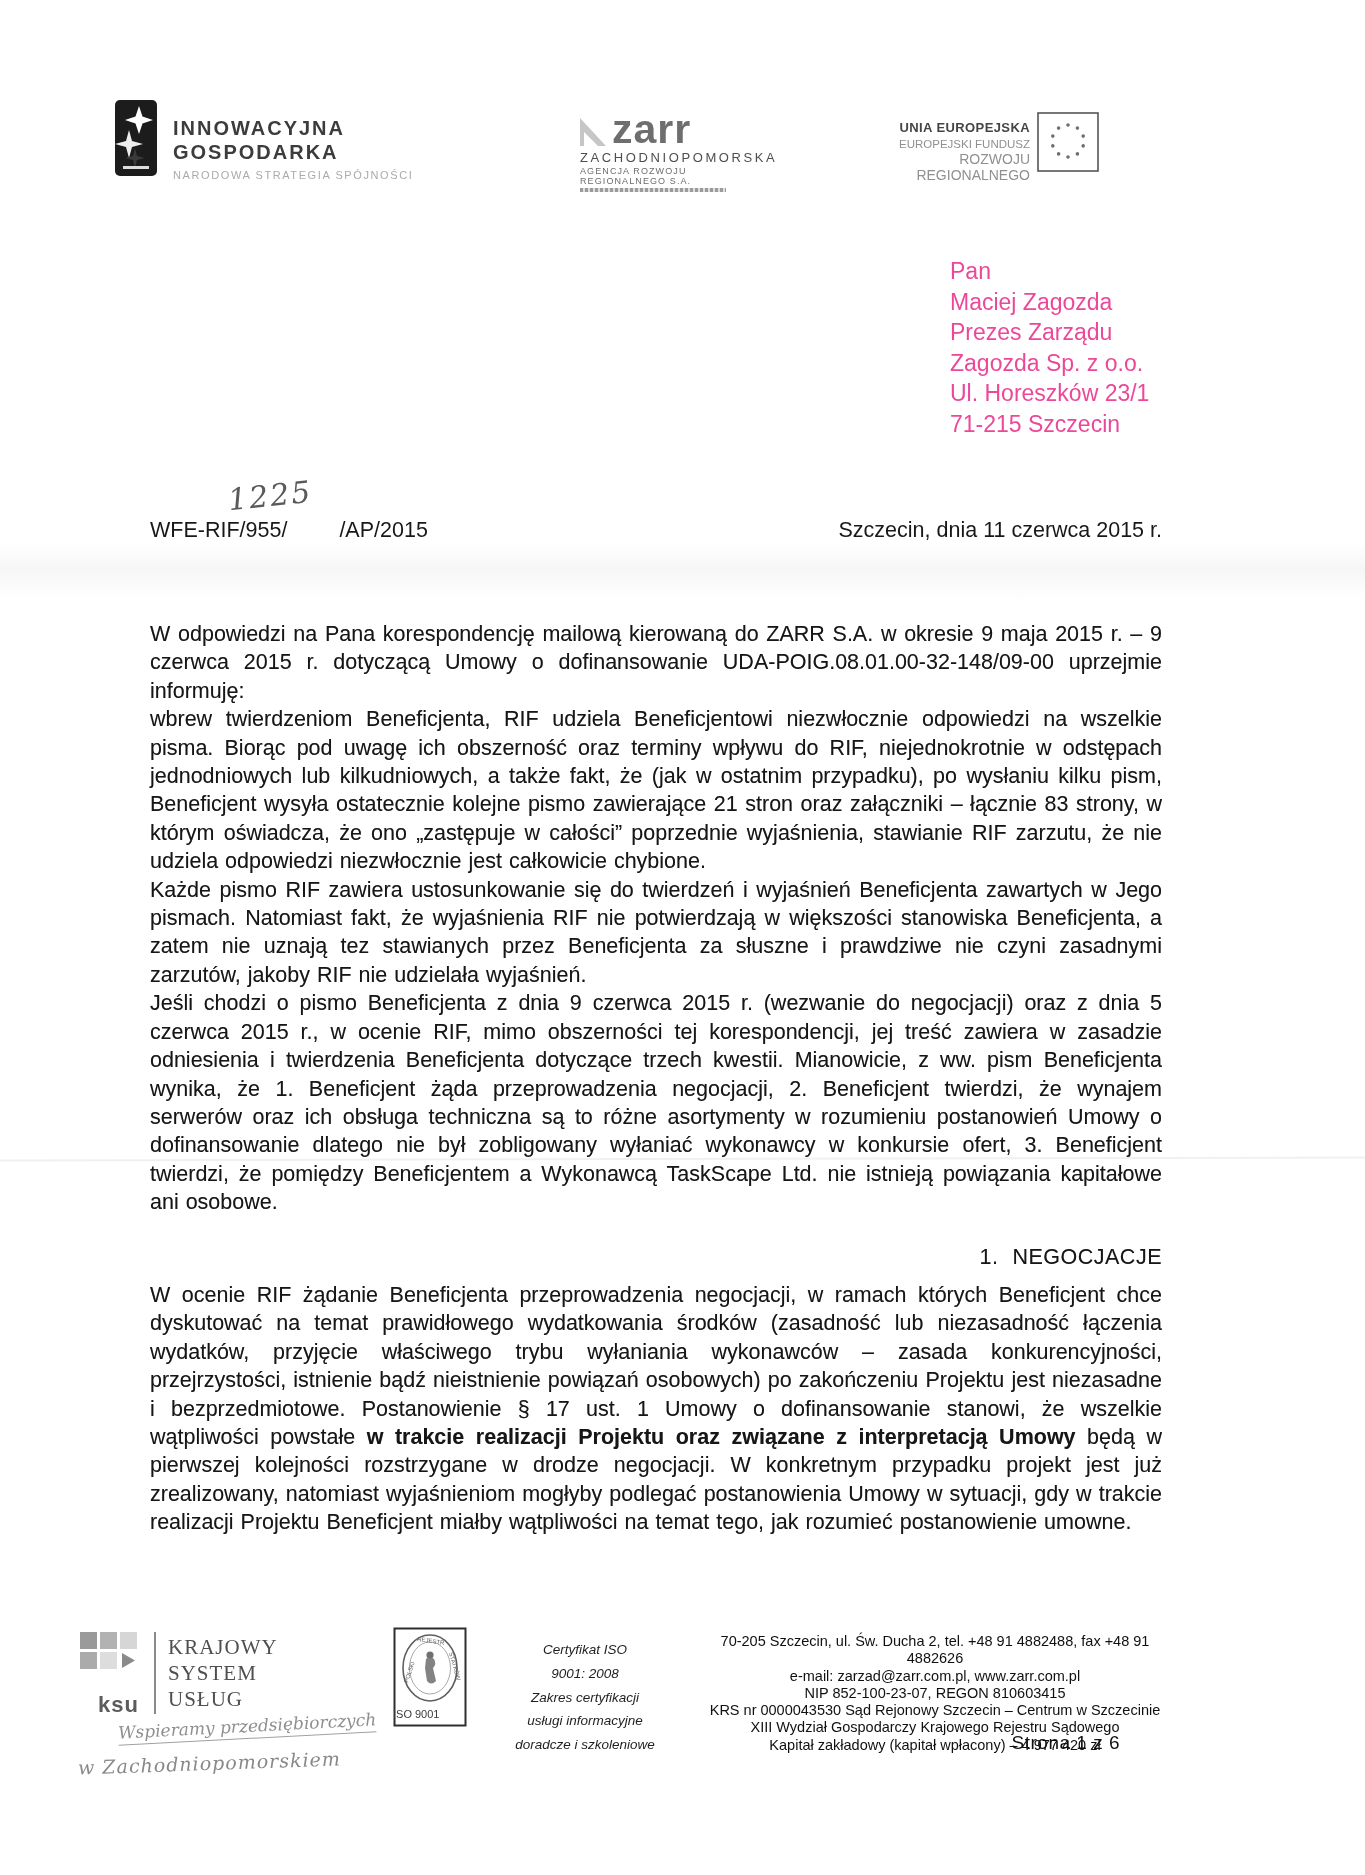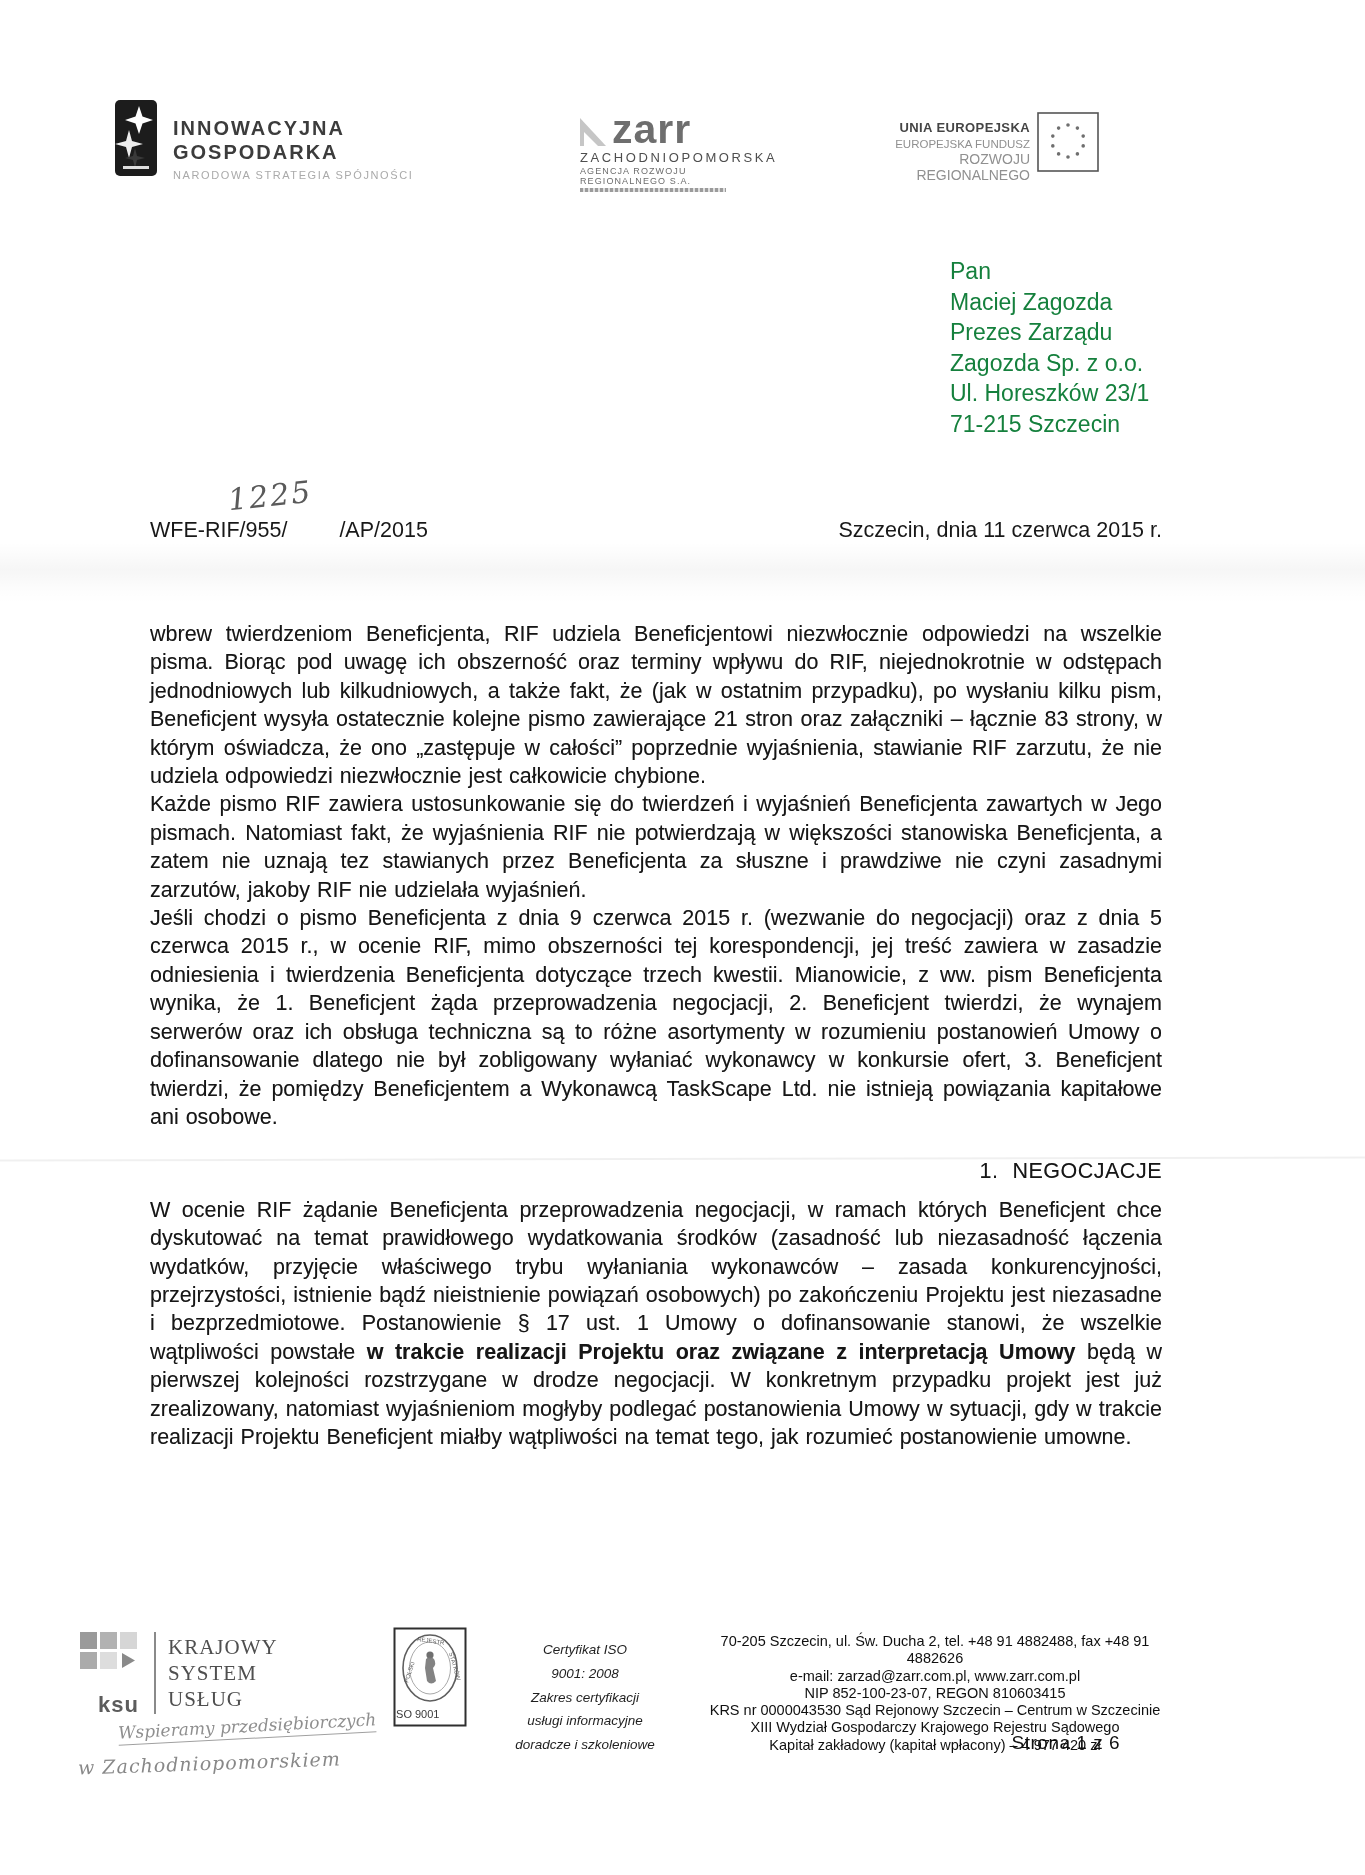--- a/index.html
+++ b/index.html
@@ -23,21 +23,21 @@
   .zarr-bar{height:4px; margin-top:2px; width:146px;
     background:repeating-linear-gradient(90deg,#9b9b9b 0 3px,#dedede 3px 5px);}
 
   .eu-block{left:890px; top:120px; width:140px; text-align:right;}
   .eu-l1{font-size:13px; font-weight:700; color:#454545; letter-spacing:.4px;}
   .eu-l2{font-size:11.5px; color:#909090; margin-top:3px;}
   .eu-l3{font-size:14px; color:#909090; margin-top:1px;}
   .eu-flag{left:1037px; top:112px;}
 
   
-  .recipient{left:950px; top:256px; font-size:23px; line-height:30.5px; color:#15803d;}
+  .recipient{left:950px; top:256px; font-size:23px; line-height:30.5px; color:#ec4899;}
 
   
   .ref-row{left:150px; top:518px; width:1012px; display:flex; justify-content:space-between;
     font-size:21.5px; color:#181818;}
   .ref-gap{display:inline-block; width:52px;}
   .handwritten-no{left:228px; top:478px; font-family:"DejaVu Serif", serif; font-style:italic;
     font-size:30px; color:#5a5a5a; transform:rotate(-6deg); letter-spacing:2px;}
 
   .scan-band{left:0; top:542px; width:1365px; height:62px;
     background:linear-gradient(180deg, rgba(0,0,0,0) 0%, rgba(0,0,0,0.035) 45%, rgba(0,0,0,0.012) 75%, rgba(0,0,0,0) 100%);}
@@ -100,21 +100,21 @@
       </svg>
       <span class="zarr-word">zarr</span>
     </div>
     <div class="zarr-org1">ZACHODNIOPOMORSKA</div>
     <div class="zarr-org2">AGENCJA ROZWOJU REGIONALNEGO S.A.</div>
     <div class="zarr-bar"></div>
   </div>
 
   <div class="abs eu-block">
     <div class="eu-l1">UNIA EUROPEJSKA</div>
-    <div class="eu-l2">EUROPEJSKA FUNDUSZ</div>
+    <div class="eu-l2">EUROPEJSKI FUNDUSZ</div>
     <div class="eu-l3">ROZWOJU REGIONALNEGO</div>
   </div>
   <svg class="abs eu-flag" width="62" height="60" viewBox="0 0 62 60">
     <rect x="1" y="1" width="60" height="58" fill="#ffffff" stroke="#555555" stroke-width="1.6"></rect>
     <g fill="#6f6f6f">
       <circle cx="31" cy="13" r="1.8"></circle>
         <circle cx="40.4" cy="16.1" r="1.8"></circle>
         <circle cx="46.2" cy="24.1" r="1.8"></circle>
       <circle cx="46.2" cy="33.9" r="1.8"></circle>
         <circle cx="40.4" cy="41.9" r="1.8"></circle>
@@ -140,20 +140,21 @@
     <div>
       <span>WFE-RIF/955/</span><span class="ref-gap"></span><span>/AP/2015</span>
     </div>
     <div>Szczecin, dnia  11 czerwca 2015 r.</div>
   </div>
 
   <div class="abs scan-band"></div>
   <div class="abs fold-line"></div>
 
   <main class="abs letter-body">
+    <p>W odpowiedzi na Pana korespondencję mailową kierowaną do ZARR S.A. w okresie 9 maja 2015 r. – 9 czerwca 2015 r. dotyczącą Umowy o dofinansowanie UDA-POIG.08.01.00-32-148/09-00 uprzejmie informuję:</p>
     <p>wbrew twierdzeniom Beneficjenta, RIF udziela Beneficjentowi niezwłocznie odpowiedzi na wszelkie pisma. Biorąc pod uwagę ich obszerność oraz terminy wpływu do RIF, niejednokrotnie w odstępach jednodniowych lub kilkudniowych, a także fakt, że (jak w ostatnim przypadku), po wysłaniu kilku pism, Beneficjent wysyła ostatecznie kolejne pismo zawierające 21 stron oraz załączniki – łącznie 83 strony, w którym oświadcza, że ono „zastępuje w całości” poprzednie wyjaśnienia, stawianie RIF zarzutu, że nie udziela odpowiedzi niezwłocznie jest całkowicie chybione.</p>
     <p>Każde pismo RIF zawiera ustosunkowanie się do twierdzeń i wyjaśnień Beneficjenta zawartych w Jego pismach. Natomiast fakt, że wyjaśnienia RIF nie potwierdzają w większości stanowiska Beneficjenta, a zatem nie uznają tez stawianych przez Beneficjenta za słuszne i prawdziwe nie czyni zasadnymi zarzutów, jakoby RIF nie udzielała wyjaśnień.</p>
     <p>Jeśli chodzi o pismo Beneficjenta z dnia 9 czerwca 2015 r. (wezwanie do negocjacji) oraz z dnia 5 czerwca 2015 r., w ocenie RIF, mimo obszerności tej korespondencji, jej treść zawiera w zasadzie odniesienia i twierdzenia Beneficjenta dotyczące trzech kwestii. Mianowicie, z ww. pism Beneficjenta wynika, że 1. Beneficjent żąda przeprowadzenia negocjacji, 2. Beneficjent twierdzi, że wynajem serwerów oraz ich obsługa techniczna są to różne asortymenty w rozumieniu postanowień Umowy o dofinansowanie dlatego nie był zobligowany wyłaniać wykonawcy w konkursie ofert, 3. Beneficjent twierdzi, że pomiędzy Beneficjentem a Wykonawcą TaskScape Ltd. nie istnieją powiązania kapitałowe ani osobowe.</p>
     <div class="section-heading">
       <span class="num">1.</span><span>NEGOCJACJE</span>
     </div>
     <p><span>W ocenie RIF żądanie Beneficjenta przeprowadzenia negocjacji, w ramach których Beneficjent chce dyskutować na temat prawidłowego wydatkowania środków (zasadność lub niezasadność łączenia wydatków, przyjęcie właściwego trybu wyłaniania wykonawców – zasada konkurencyjności, przejrzystości, istnienie bądź nieistnienie powiązań osobowych) po zakończeniu Projektu jest niezasadne i bezprzedmiotowe. Postanowienie § 17 ust. 1 Umowy o dofinansowanie stanowi, że wszelkie wątpliwości powstałe </span><b>w trakcie realizacji Projektu oraz związane z interpretacją Umowy</b><span> będą w pierwszej kolejności rozstrzygane w drodze negocjacji. W konkretnym przypadku projekt jest już zrealizowany, natomiast wyjaśnieniom mogłyby podlegać postanowienia Umowy w sytuacji, gdy w trakcie realizacji Projektu Beneficjent miałby wątpliwości na temat tego, jak rozumieć postanowienie umowne.</span></p>
   </main>
 
   <div class="abs ksu-logo">

